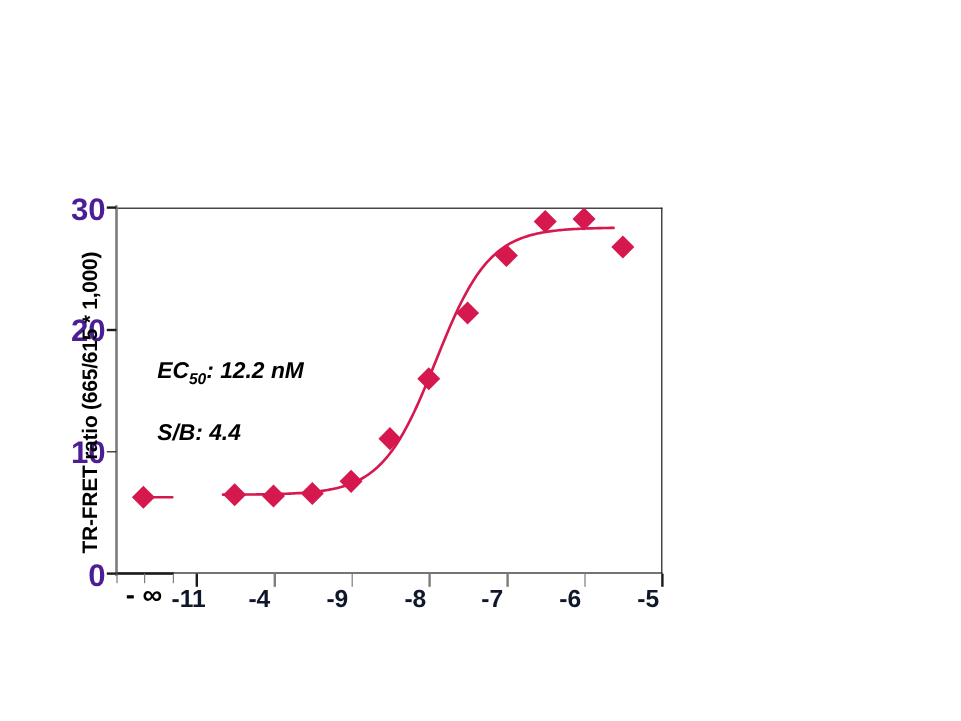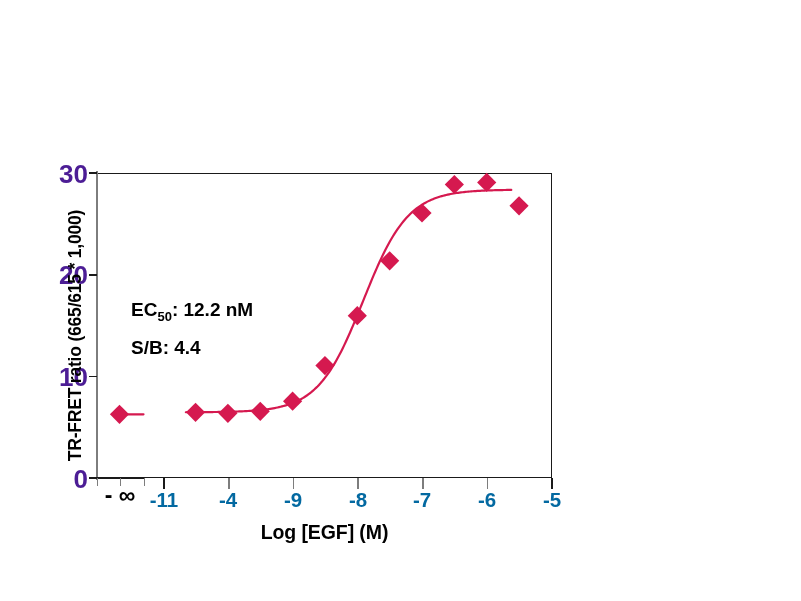--- a/index.html
+++ b/index.html
@@ -126,22 +126,22 @@
     top: 477.4px;
     width: 48px;
     height: 1.6px;
     background: #1a1a1a;
   }
   .xlabel {
     position: absolute;
     top: 490px;
     font-size: 20.5px;
     font-weight: 700;
-    color: #0369a1;
-    text-align: center;
+    color: #0f172a;
+    text-align: left;
     line-height: 1;
     white-space: nowrap;
   }
   .xlabel-inf {
     position: absolute;
     top: 484px;
     font-size: 23px;
     font-weight: 700;
     text-align: center;
     white-space: nowrap;
@@ -159,27 +159,28 @@
   }
 
   
   .annot {
     position: absolute;
     font-size: 19px;
     font-weight: 700;
     color: #000;
     white-space: nowrap;
     line-height: 1;
+    font-style: italic;
   }
   .annot sub {
     font-size: 13px;
     font-weight: 700;
   }
   .annot-ec50 { left: 131px; top: 300px; }
-  .annot-sb   { left: 131px; top: 338px; }
+  .annot-sb   { left: 131px; top: 352px; }
 
   
 </style>
 </head>
 <body>
 
 <div id="page-root">
 
   <div class="chart-title"><br></div>
 
@@ -214,21 +215,20 @@
 
   <div class="xlabel-inf" style="left:96px; width:48px;">- ∞</div>
   <div class="xlabel" style="left:143px; width:42px;">-11</div>
   <div class="xlabel" style="left:207px; width:42px;">-4</div>
   <div class="xlabel" style="left:272px; width:42px;">-9</div>
   <div class="xlabel" style="left:337px; width:42px;">-8</div>
   <div class="xlabel" style="left:401px; width:42px;">-7</div>
   <div class="xlabel" style="left:466px; width:42px;">-6</div>
   <div class="xlabel" style="left:531px; width:42px;">-5</div>
 
-  <div class="x-axis-title">Log [EGF] (M)</div>
 
   <div class="annot annot-ec50"><span>EC</span><sub>50</sub><span>: 12.2 nM</span></div>
   <div class="annot annot-sb">S/B: 4.4</div>
 
   <svg class="svg-layer" width="801" height="601" viewBox="0 0 801 601" xmlns="http://www.w3.org/2000/svg">
 
     <path id="baseline-stub" fill="none" stroke="#D5194F" stroke-width="2.2" stroke-linecap="round" d="M119.50,414.35 L143.50,414.35"></path>
 
     <path id="fit-curve" fill="none" stroke="#D5194F" stroke-width="2.2" stroke-linecap="round" d="M185.84,412.23 L187.32,412.22 L188.80,412.22 L190.28,412.21 L191.76,412.20 L193.24,412.20 L194.72,412.19 L196.20,412.18 L197.68,412.17 L199.16,412.16 L200.64,412.15 L202.12,412.14 L203.60,412.13 L205.08,412.12 L206.55,412.10 L208.03,412.09 L209.51,412.07 L210.99,412.06 L212.47,412.04 L213.95,412.02 L215.43,412.00 L216.91,411.98 L218.39,411.96 L219.87,411.93 L221.35,411.91 L222.83,411.88 L224.31,411.85 L225.79,411.82 L227.26,411.78 L228.74,411.75 L230.22,411.71 L231.70,411.67 L233.18,411.63 L234.66,411.58 L236.14,411.53 L237.62,411.48 L239.10,411.42 L240.58,411.36 L242.06,411.30 L243.54,411.23 L245.02,411.15 L246.50,411.08 L247.97,410.99 L249.45,410.90 L250.93,410.81 L252.41,410.71 L253.89,410.60 L255.37,410.48 L256.85,410.36 L258.33,410.23 L259.81,410.09 L261.29,409.94 L262.77,409.78 L264.25,409.61 L265.73,409.43 L267.21,409.23 L268.68,409.03 L270.16,408.81 L271.64,408.57 L273.12,408.32 L274.60,408.05 L276.08,407.77 L277.56,407.47 L279.04,407.15 L280.52,406.80 L282.00,406.44 L283.48,406.05 L284.96,405.64 L286.44,405.20 L287.92,404.73 L289.39,404.23 L290.87,403.71 L292.35,403.14 L293.83,402.55 L295.31,401.92 L296.79,401.24 L298.27,400.53 L299.75,399.77 L301.23,398.97 L302.71,398.12 L304.19,397.22 L305.67,396.27 L307.15,395.26 L308.63,394.20 L310.10,393.07 L311.58,391.88 L313.06,390.63 L314.54,389.31 L316.02,387.91 L317.50,386.45 L318.98,384.90 L320.46,383.28 L321.94,381.58 L323.42,379.79 L324.90,377.92 L326.38,375.97 L327.86,373.92 L329.33,371.78 L330.81,369.56 L332.29,367.24 L333.77,364.82 L335.25,362.32 L336.73,359.72 L338.21,357.03 L339.69,354.25 L341.17,351.38 L342.65,348.43 L344.13,345.39 L345.61,342.27 L347.09,339.07 L348.57,335.80 L350.04,332.46 L351.52,329.06 L353.00,325.60 L354.48,322.09 L355.96,318.54 L357.44,314.95 L358.92,311.33 L360.40,307.69 L361.88,304.03 L363.36,300.37 L364.84,296.71 L366.32,293.05 L367.80,289.42 L369.28,285.81 L370.75,282.23 L372.23,278.69 L373.71,275.19 L375.19,271.75 L376.67,268.37 L378.15,265.05 L379.63,261.81 L381.11,258.63 L382.59,255.54 L384.07,252.52 L385.55,249.59 L387.03,246.75 L388.51,244.00 L389.99,241.34 L391.46,238.77 L392.94,236.30 L394.42,233.92 L395.90,231.63 L397.38,229.43 L398.86,227.32 L400.34,225.30 L401.82,223.37 L403.30,221.53 L404.78,219.77 L406.26,218.09 L407.74,216.50 L409.22,214.98 L410.70,213.54 L412.17,212.17 L413.65,210.87 L415.13,209.63 L416.61,208.46 L418.09,207.36 L419.57,206.31 L421.05,205.32 L422.53,204.39 L424.01,203.50 L425.49,202.67 L426.97,201.88 L428.45,201.14 L429.93,200.44 L431.41,199.78 L432.88,199.16 L434.36,198.57 L435.84,198.02 L437.32,197.51 L438.80,197.02 L440.28,196.56 L441.76,196.13 L443.24,195.72 L444.72,195.34 L446.20,194.99 L447.68,194.65 L449.16,194.33 L450.64,194.04 L452.11,193.76 L453.59,193.50 L455.07,193.25 L456.55,193.02 L458.03,192.81 L459.51,192.61 L460.99,192.42 L462.47,192.24 L463.95,192.07 L465.43,191.92 L466.91,191.77 L468.39,191.63 L469.87,191.50 L471.35,191.38 L472.82,191.27 L474.30,191.16 L475.78,191.06 L477.26,190.97 L478.74,190.88 L480.22,190.80 L481.70,190.72 L483.18,190.65 L484.66,190.58 L486.14,190.52 L487.62,190.46 L489.10,190.41 L490.58,190.35 L492.06,190.31 L493.53,190.26 L495.01,190.22 L496.49,190.18 L497.97,190.14 L499.45,190.11 L500.93,190.07 L502.41,190.04 L503.89,190.01 L505.37,189.99 L506.85,189.96 L508.33,189.94 L509.81,189.91 L511.29,189.89"></path>
     <g id="markers">

